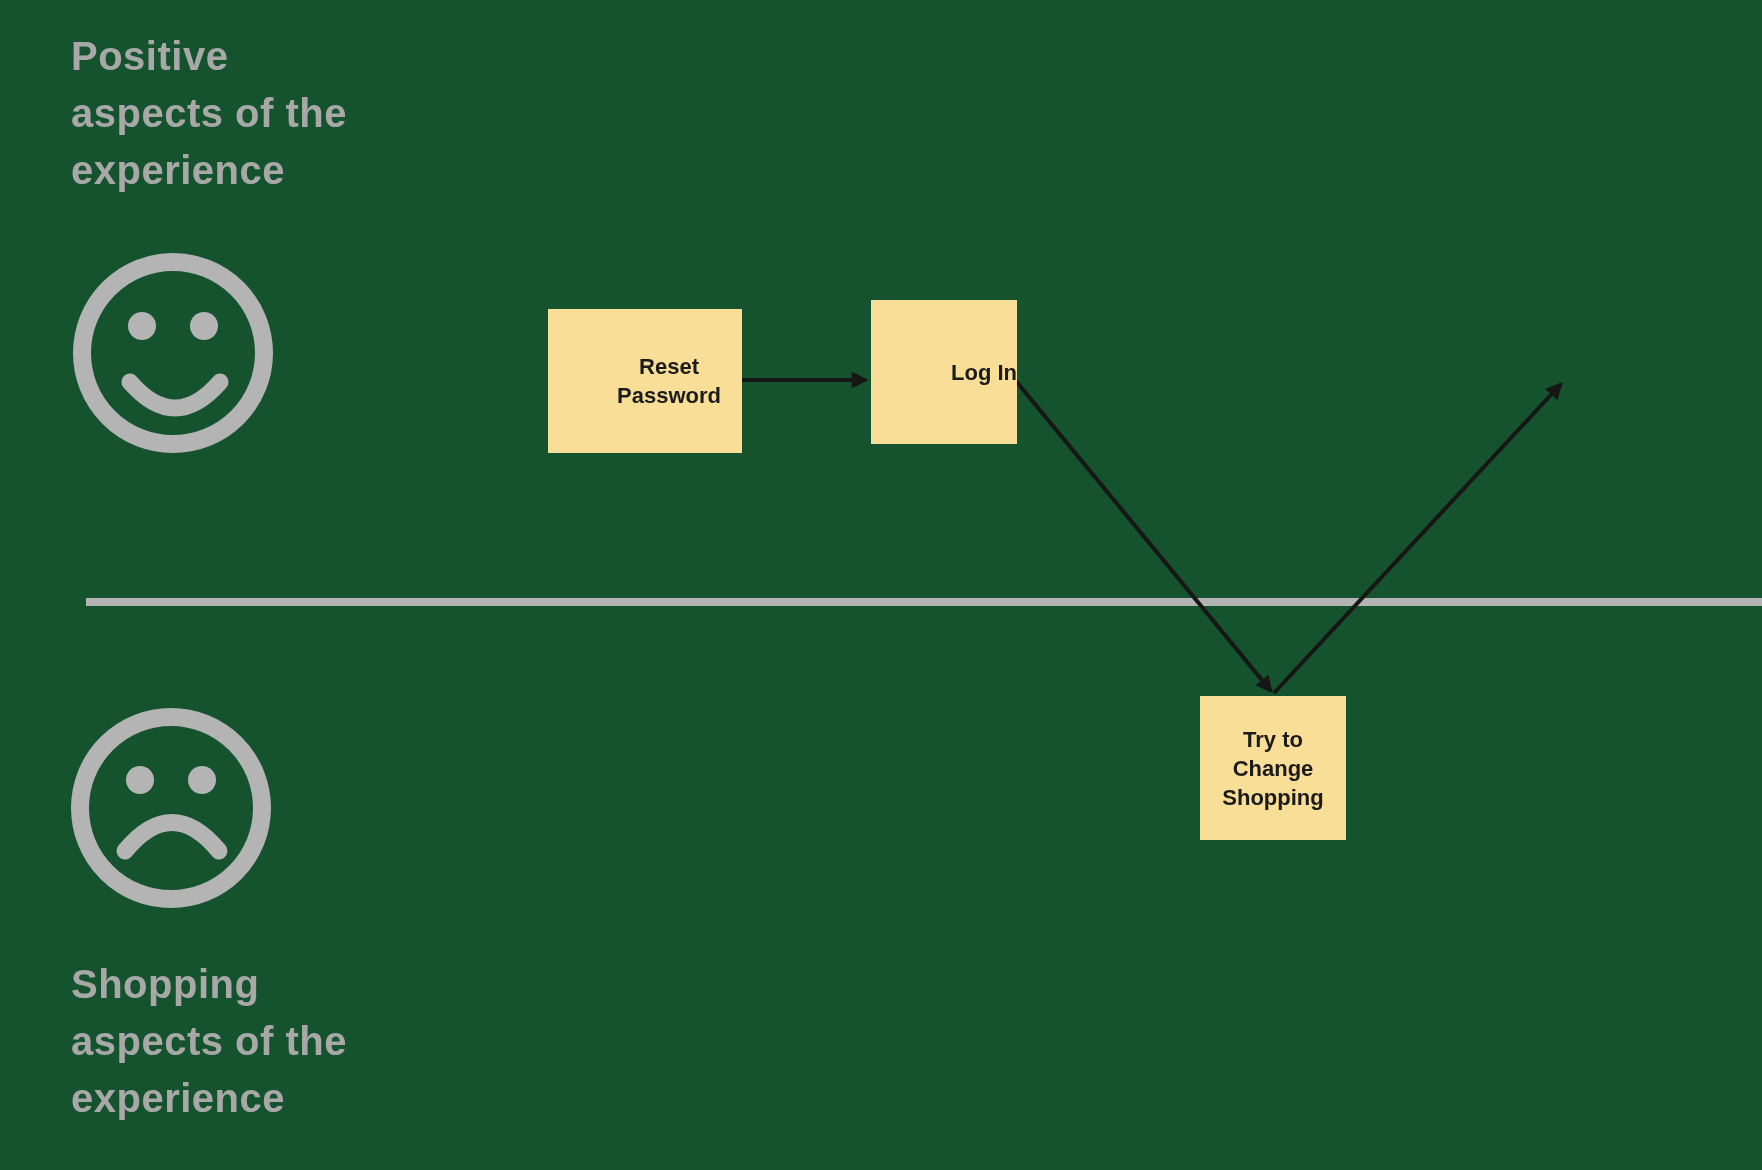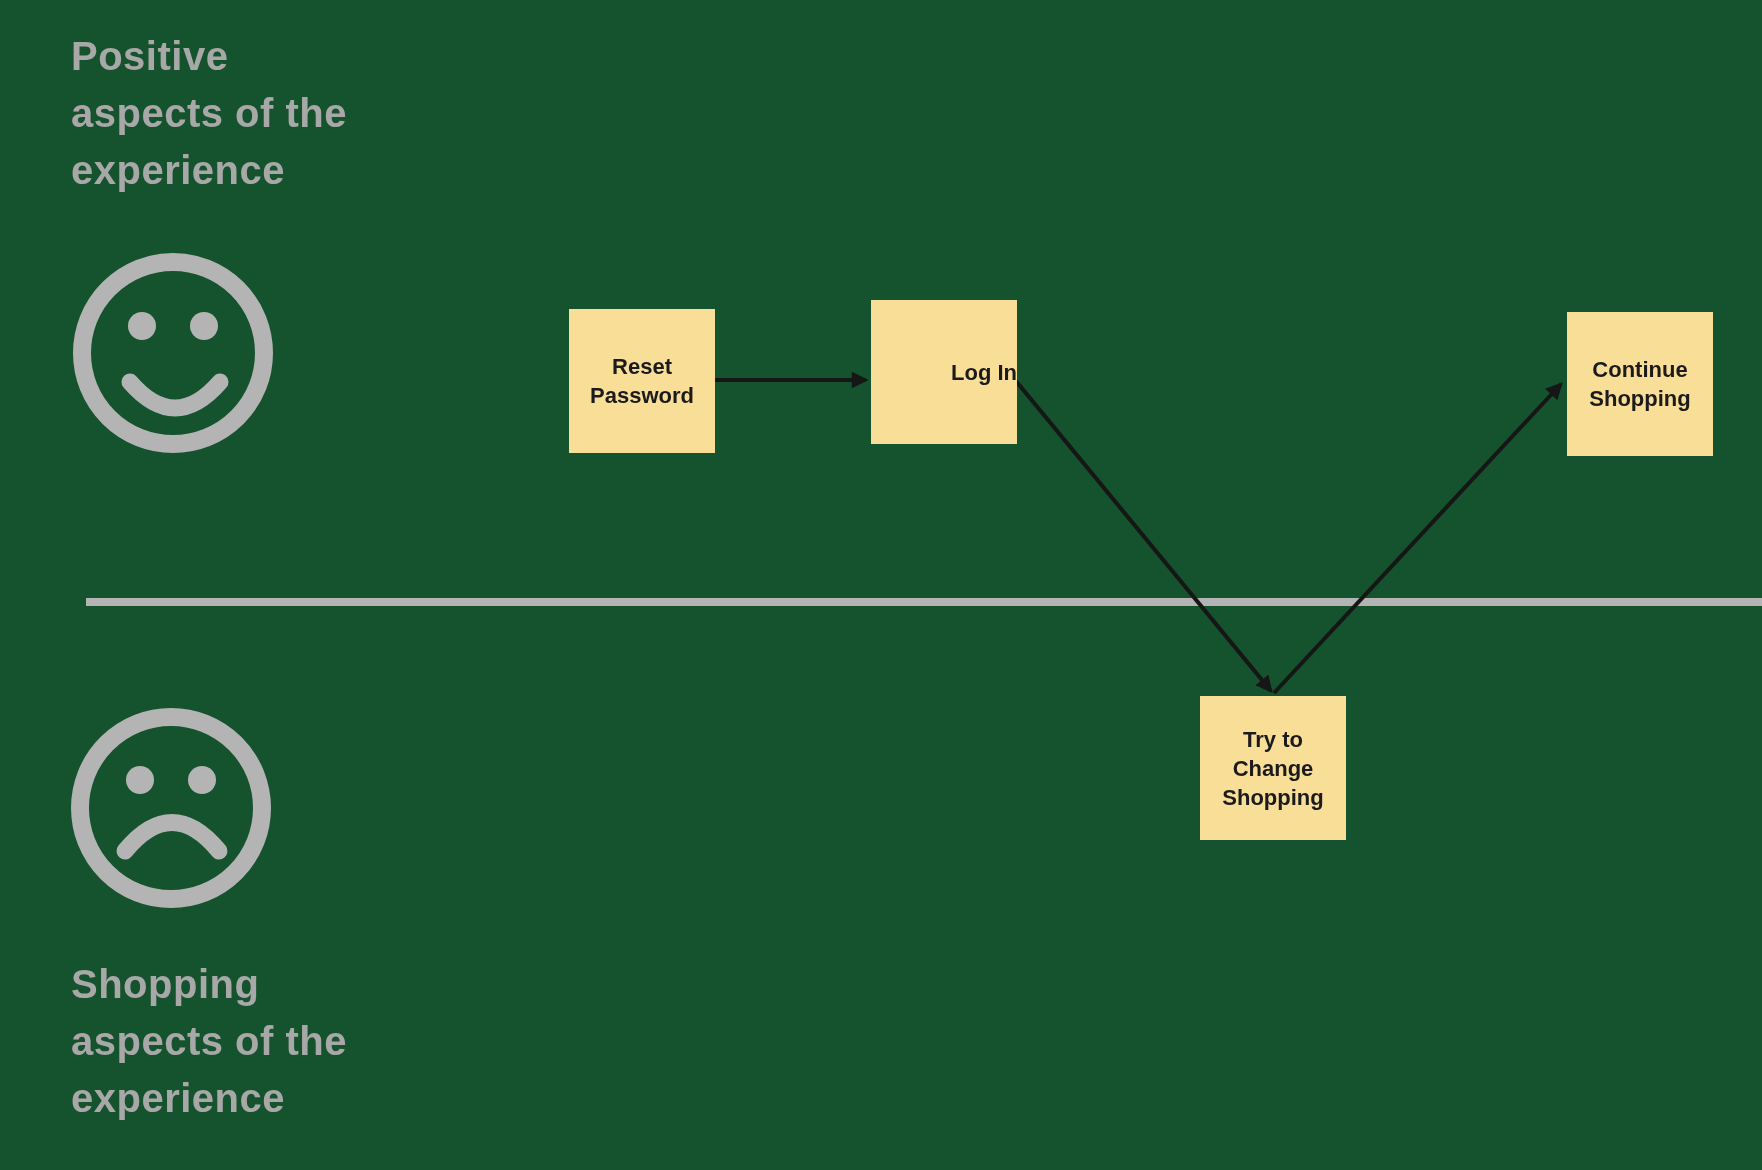--- a/index.html
+++ b/index.html
@@ -65,21 +65,21 @@
     justify-content: center;
     text-align: center;
   }
   .sticky-note .note-label {
     font-size: 22px;
     font-weight: 700;
     line-height: 29px;
     color: #1b1b1b;
     white-space: pre-line;
   }
-  .note-reset    { left: 569px;  top: 309px; }
+  .note-reset    { left: 548px;  top: 309px; padding-left: 48px; }
   .note-login    { left: 871px;  top: 300px; justify-content: flex-end; }
   .note-try      { left: 1200px; top: 696px; }
   .note-continue { left: 1567px; top: 312px; }
 </style>
 </head>
 <body>
 
 <div class="canvas">
 
   <div class="section-label positive">Positive
@@ -125,18 +125,14 @@
   <div class="sticky-note note-login">
     <span class="note-label">Log In</span>
   </div>
 
   <div class="sticky-note note-try">
     <span class="note-label">Try to
 Change
 Shopping</span>
   </div>
 
-  <div class="sticky-note note-continue">
-    <span class="note-label">Continue
-Shopping</span>
-  </div>
 
 </div>
 
 </body></html>

